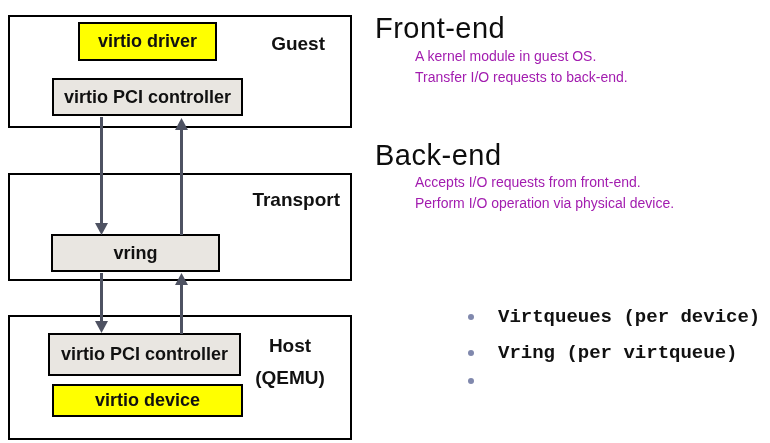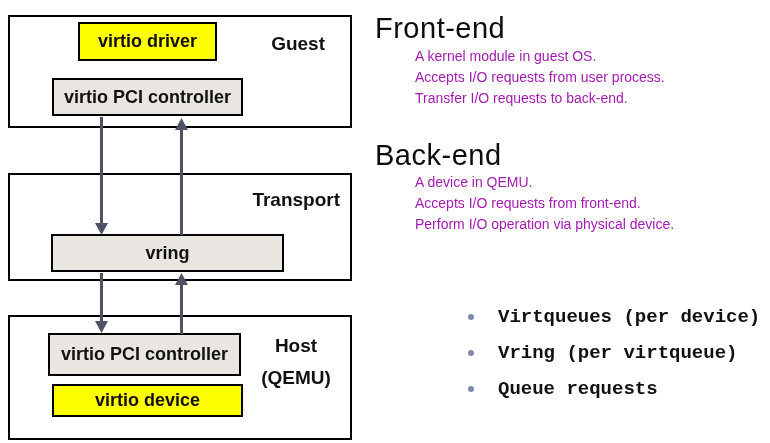--- a/index.html
+++ b/index.html
@@ -14,27 +14,27 @@
   .host-box{left:8px;top:315px;width:344px;height:125px;}
   .innerbox{
     position:absolute;box-sizing:border-box;border:2.5px solid #000;
     display:flex;align-items:center;justify-content:center;
     font-weight:bold;font-size:18px;white-space:nowrap;
   }
   .yellow{background:var(--highlight,#ffff00);}
   .gray{background:var(--boxfill,#e9e6e1);}
   .driver-box{left:68px;top:5px;width:139px;height:39px;}
   .guest-ctrl-box{left:42px;top:61px;width:191px;height:38px;}
-  .vring-box{left:41px;top:59px;width:233px;height:38px;}
+  .vring-box{left:41px;top:59px;width:169px;height:38px;}
   .host-ctrl-box{left:38px;top:16px;width:193px;height:43px;}
   .device-box{left:42px;top:67px;width:191px;height:33px;}
   .boxlabel{position:absolute;font-weight:bold;font-size:19px;white-space:nowrap;}
   .guest-label{right:25px;top:16px;}
   .transport-label{right:10px;top:14px;}
-  .host-label{right:8px;top:13px;width:92px;text-align:center;line-height:32px;}
+  .host-label{right:14px;top:13px;width:92px;text-align:center;line-height:32px;}
   .arrows{position:absolute;left:0;top:0;pointer-events:none;}
   
   .section-title{
     position:absolute;font-weight:normal;font-size:29px;letter-spacing:0.5px;
     color:#0d0d0d;white-space:nowrap;
   }
   .frontend-title{left:375px;top:12px;}
   .backend-title{left:375px;top:139px;}
   .section-lines{position:absolute;font-size:14px;line-height:21px;color:#a21caf;white-space:nowrap;}
   .frontend-lines{left:415px;top:46px;}
@@ -89,39 +89,36 @@
     <line x1="181.5" y1="235" x2="181.5" y2="130" style="stroke:var(--arrow,#4e5262);stroke-width:3"></line>
     <polygon points="175,130 188,130 181.5,118" style="fill:var(--arrow,#4e5262)"></polygon>
 
     <line x1="181.5" y1="334" x2="181.5" y2="285" style="stroke:var(--arrow,#4e5262);stroke-width:3"></line>
     <polygon points="175,285 188,285 181.5,273" style="fill:var(--arrow,#4e5262)"></polygon>
   </svg>
 
   <div class="section-title frontend-title">Front-end</div>
   <div class="section-lines frontend-lines">
     <div>A kernel module in guest OS.</div>
-    <div>Accepts I/O requests from user process.</div>
     <div>Transfer I/O requests to back-end.</div>
   </div>
 
   <div class="section-title backend-title">Back-end</div>
   <div class="section-lines backend-lines">
-    <div>A device in QEMU.</div>
     <div>Accepts I/O requests from front-end.</div>
     <div>Perform I/O operation via physical device.</div>
   </div>
 
   <ul class="bullets">
     <li>
       <span class="dot"></span>
       <span>Virtqueues (per device)</span>
     </li>
     <li>
       <span class="dot"></span>
       <span>Vring (per virtqueue)</span>
     </li>
     <li>
       <span class="dot"></span>
-      <span>Queue requests</span>
     </li>
   </ul>
 
 </div>
 
 </body></html>

